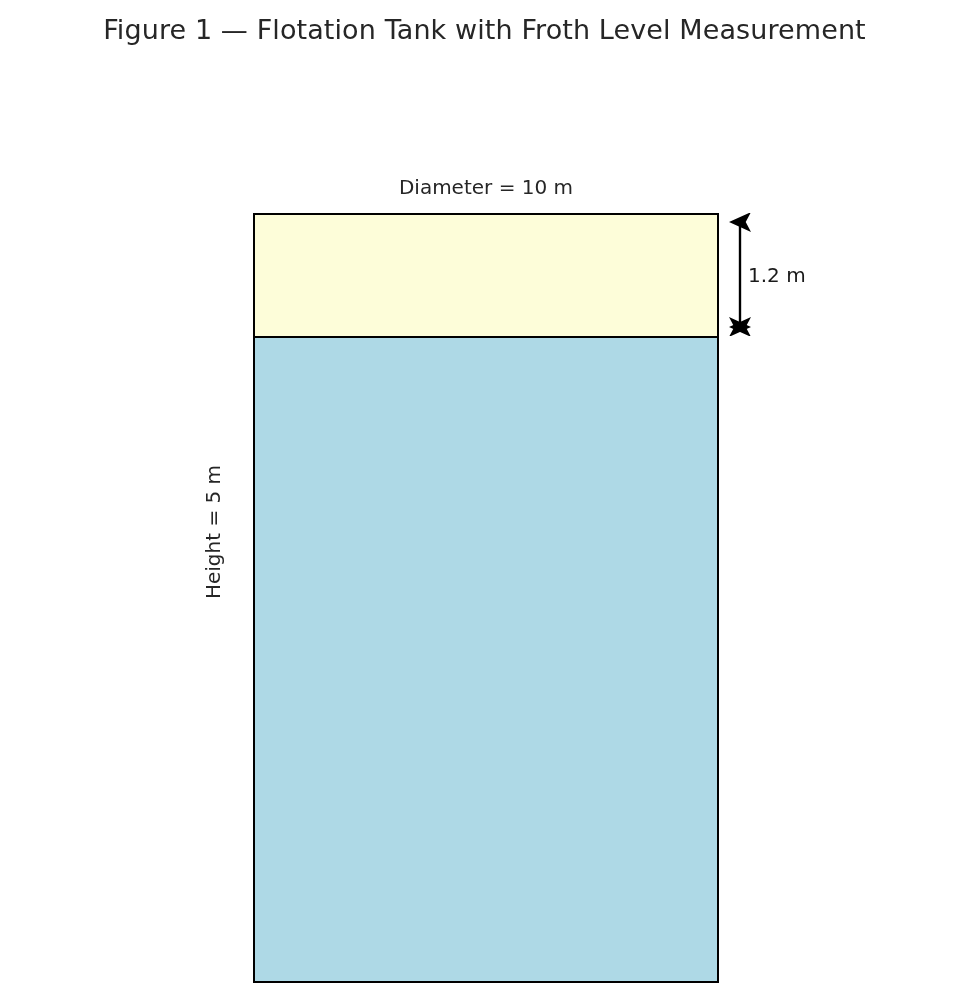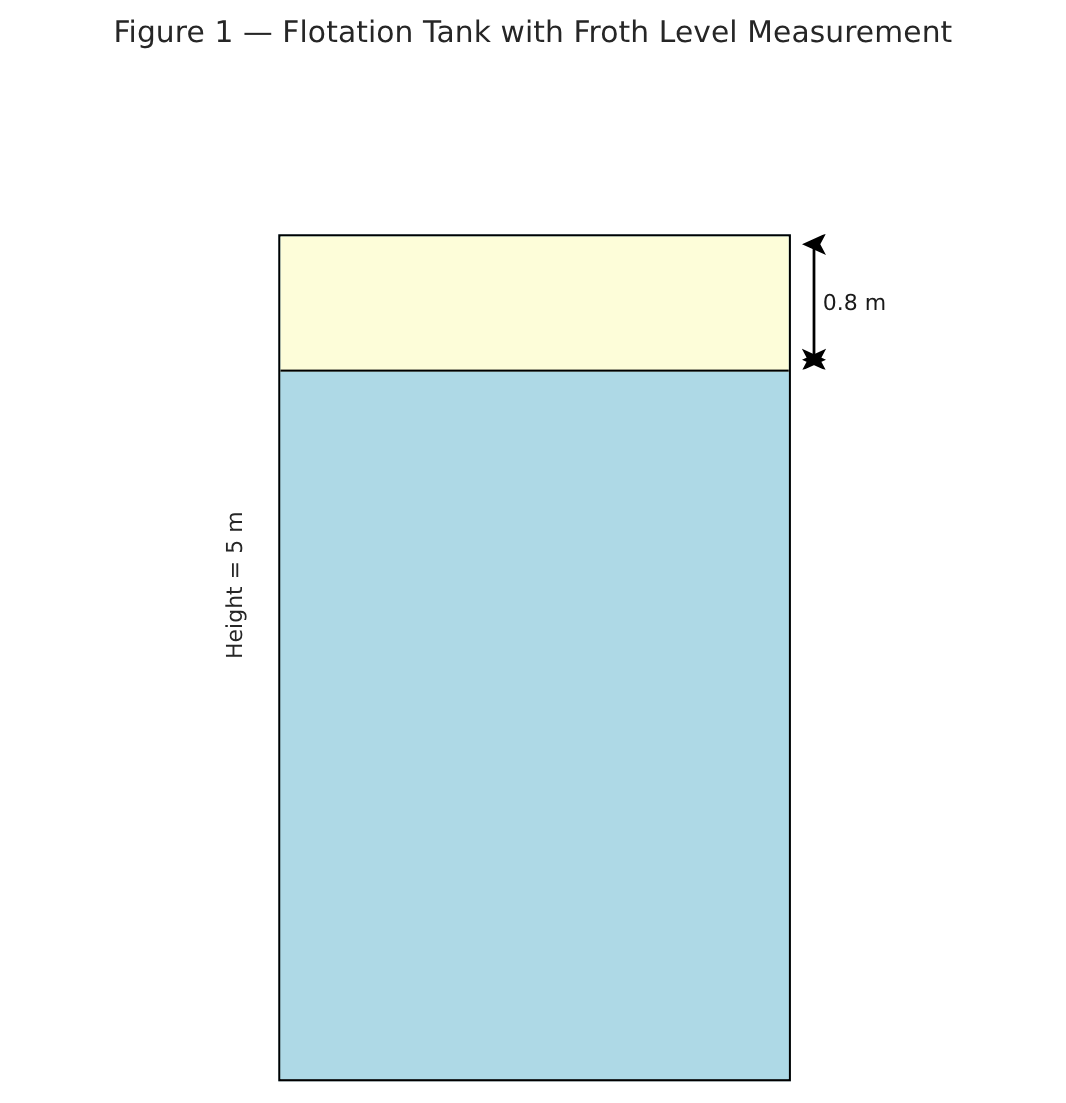--- a/index.html
+++ b/index.html
@@ -100,20 +100,21 @@
     white-space: nowrap;
   }
 </style>
 </head>
 <body>
 
 <div id="figure-root">
 
   <div id="figure-title">Figure 1 — Flotation Tank with Froth Level Measurement</div>
 
+  <div id="diameter-label">Diameter = 10 m</div>
 
   <div id="tank-body" style="border-color: rgb(0, 0, 0);">
     <div id="froth-layer" style="background: rgb(253, 253, 217); border-bottom-color: rgb(0, 0, 0);"></div>
     <div id="pulp-layer" style="background: rgb(174, 217, 230);"></div>
   </div>
 
   <div id="height-label">Height = 5 m</div>
 
   <div id="froth-dimension">
     <svg width="30" height="123" viewBox="0 0 30 123" xmlns="http://www.w3.org/2000/svg">
@@ -124,16 +125,16 @@
         <marker id="arrow-down" markerWidth="10" markerHeight="10" refX="5" refY="5" orient="auto" markerUnits="strokeWidth">
           <path d="M5,0 L9.5,10 L5,7.6 L0.5,10 Z" fill="#000000"></path>
         </marker>
       </defs>
       <line x1="12" y1="9" x2="12" y2="114" stroke="#000000" stroke-width="2.2" marker-start="url(#arrow-up)" marker-end="url(#arrow-down)" transform="rotate(180 12 61.5)"></line>
       <line x1="12" y1="9" x2="12" y2="114" stroke="#000000" stroke-width="2.2" marker-end="url(#arrow-down)"></line>
     </svg>
   </div>
 
   <div id="froth-annotation">
-    <div>0.8 m</div>
+    <div>1.2 m</div>
   </div>
 
 </div>
 
 </body></html>

